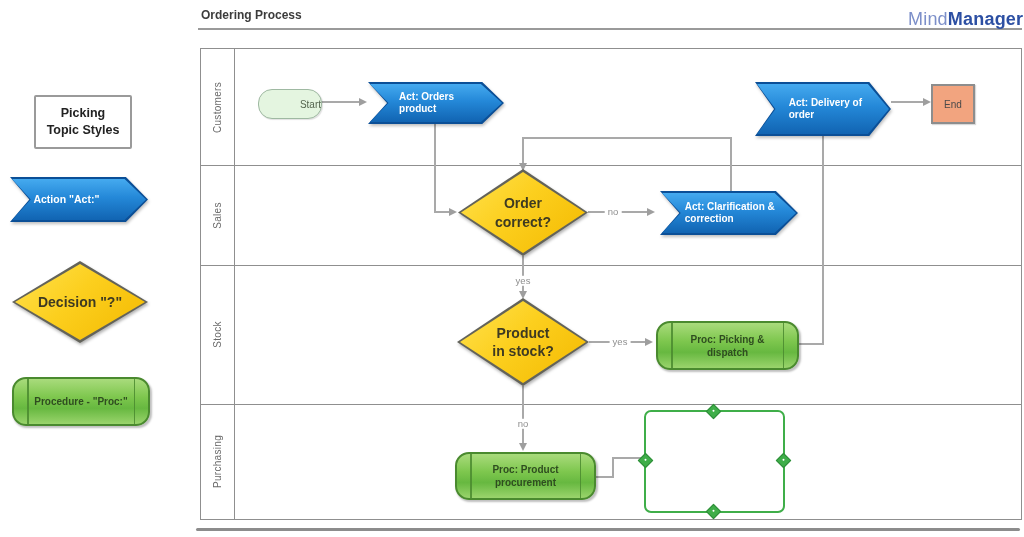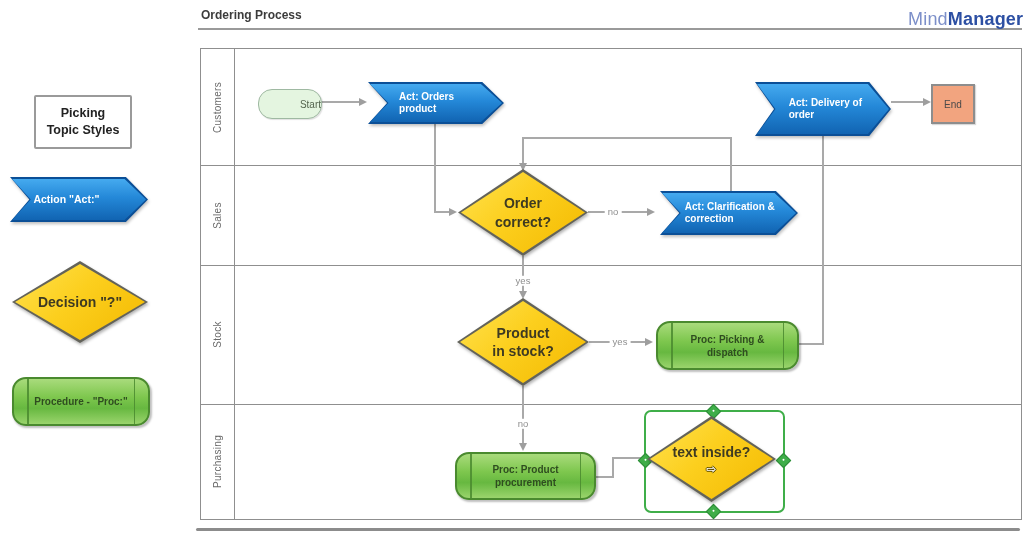--- a/index.html
+++ b/index.html
@@ -224,21 +224,14 @@
     <div class="side-line r"></div>
     <div class="proc-label">Proc: Product procurement</div>
   </div>
 
   <div class="sel-frame">
     <div class="handle t"></div>
     <div class="handle b"></div>
     <div class="handle l"></div>
     <div class="handle rh"></div>
   </div>
-  <div class="dia" style="left:647px;top:416px;width:129px;height:86px;">
-    <div class="dia-border"></div>
-    <div class="dia-fill">
-      <div class="dia-label" style="width:90px;">text inside?</div>
-      <span class="cursor-glyph">⇨</span>
-    </div>
-  </div>
 
 </div>
 
 </body></html>

